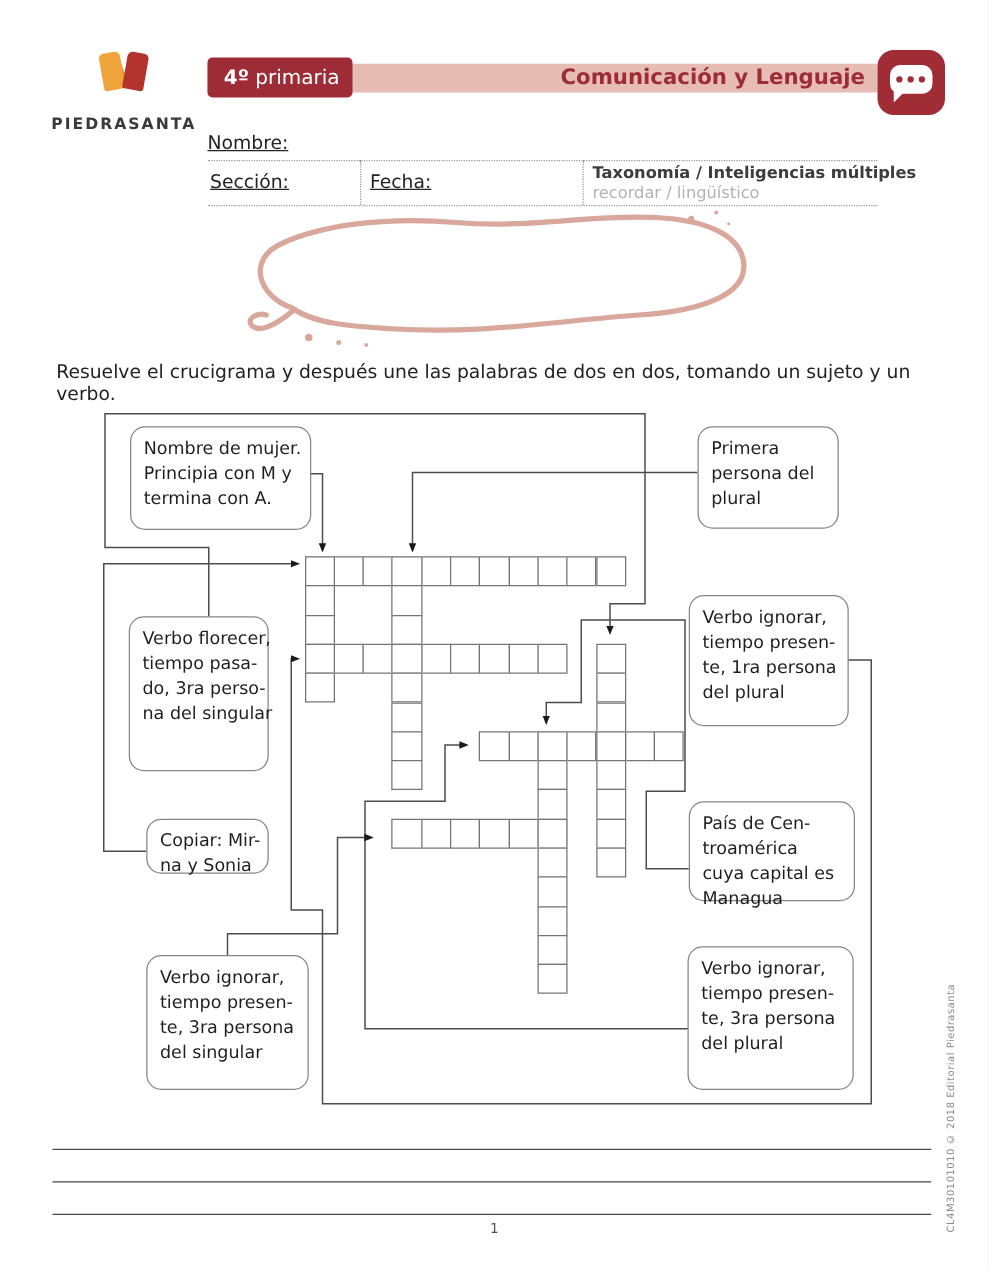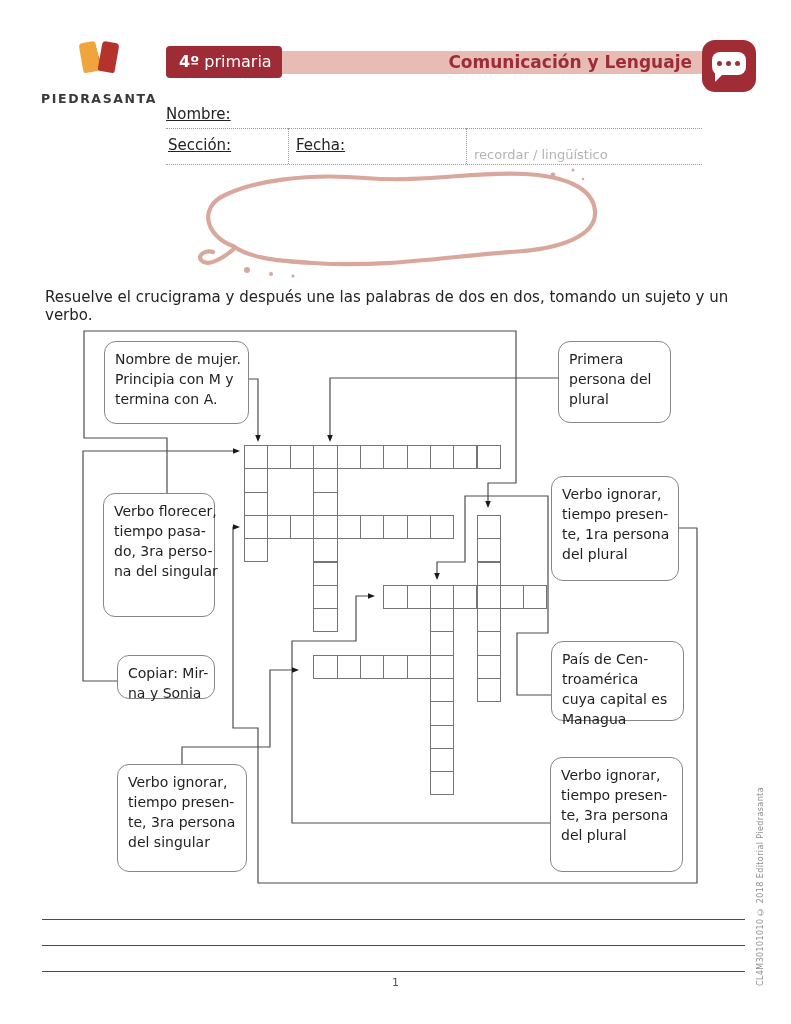--- a/index.html
+++ b/index.html
@@ -85,20 +85,21 @@
   </div>
 
   <div class="abs" id="rowNombre">
     <span class="formlbl">Nombre:</span>
   </div>
   <div class="abs" id="rowDatos"></div>
   <div class="abs" id="sepA"></div>
   <div class="abs" id="sepB"></div>
   <div class="abs formlbl" id="seccion">Sección:</div>
   <div class="abs formlbl" id="fecha">Fecha:</div>
+  <div class="abs" id="tax1">Taxonomía / Inteligencias múltiples</div>
   <div class="abs" id="tax2">recordar / lingüístico</div>
 
   <svg class="abs" id="squiggle" viewBox="0 0 430 128">
     <g fill="none" stroke="#d9a79c" stroke-width="4.2" stroke-linecap="round">
       <path d="M 48 83 C 22 74, 12 45, 40 32 C 70 18, 120 10, 180 15 C 240 20, 290 8, 340 11
                C 378 13, 408 24, 410 48 C 412 72, 378 86, 326 89 C 266 93, 200 105, 128 100
                C 95 98, 66 96, 48 83"></path>
       <path d="M 50 85 C 36 97, 22 104, 16 97 C 12 91, 22 87, 28 89"></path>
     </g>
     <g fill="#d9a79c">

